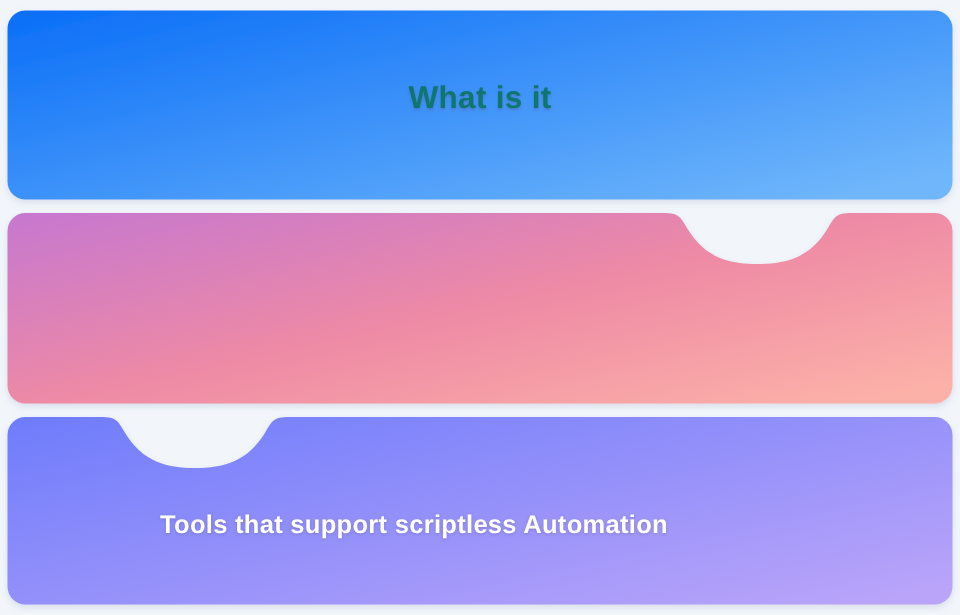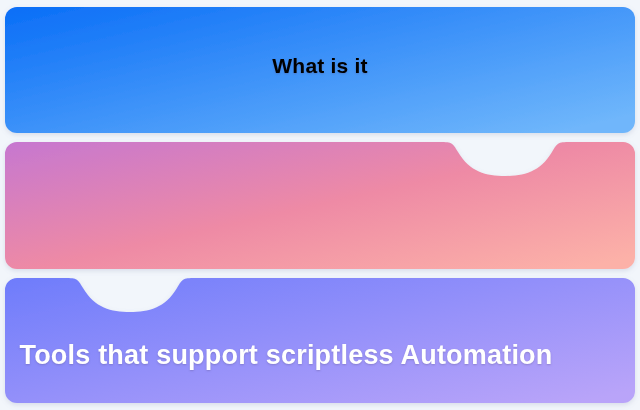--- a/index.html
+++ b/index.html
@@ -44,24 +44,24 @@
     top: 54px;
     font-size: 21px;
   }
   #label-card-2 {
     left: 0;
     width: 640px;
     top: 197px;
     font-size: 21px;
   }
   #label-card-3 {
-    left: 16px;
+    left: 6px;
     width: 540px;
     top: 340px;
-    font-size: 27px;
+    font-size: 17px;
   }
 </style>
 </head>
 <body>
 
 <div id="stage" style="background: rgb(242, 246, 251);">
 
   <svg id="cards-svg" viewBox="0 0 640 410" xmlns="http://www.w3.org/2000/svg">
     <defs>
       <linearGradient id="grad-card-1" x1="0" y1="0" x2="1" y2="0.85">
@@ -119,18 +119,18 @@
              A 12,12 0 0 1 635,290
              L 635,391
              A 12,12 0 0 1 623,403
              L 17,403
              A 12,12 0 0 1 5,391
              L 5,290
              A 12,12 0 0 1 17,278
              Z"></path>
   </svg>
 
-  <div class="card-label" id="label-card-1" style="color: #000000;">What is it</div>
+  <div class="card-label" id="label-card-1" style="color: #0f766e;">What is it</div>
 
 
   <div class="card-label" id="label-card-3" style="color: rgb(255, 255, 255);">Tools that support scriptless Automation</div>
 
 </div>
 
 </body></html>

